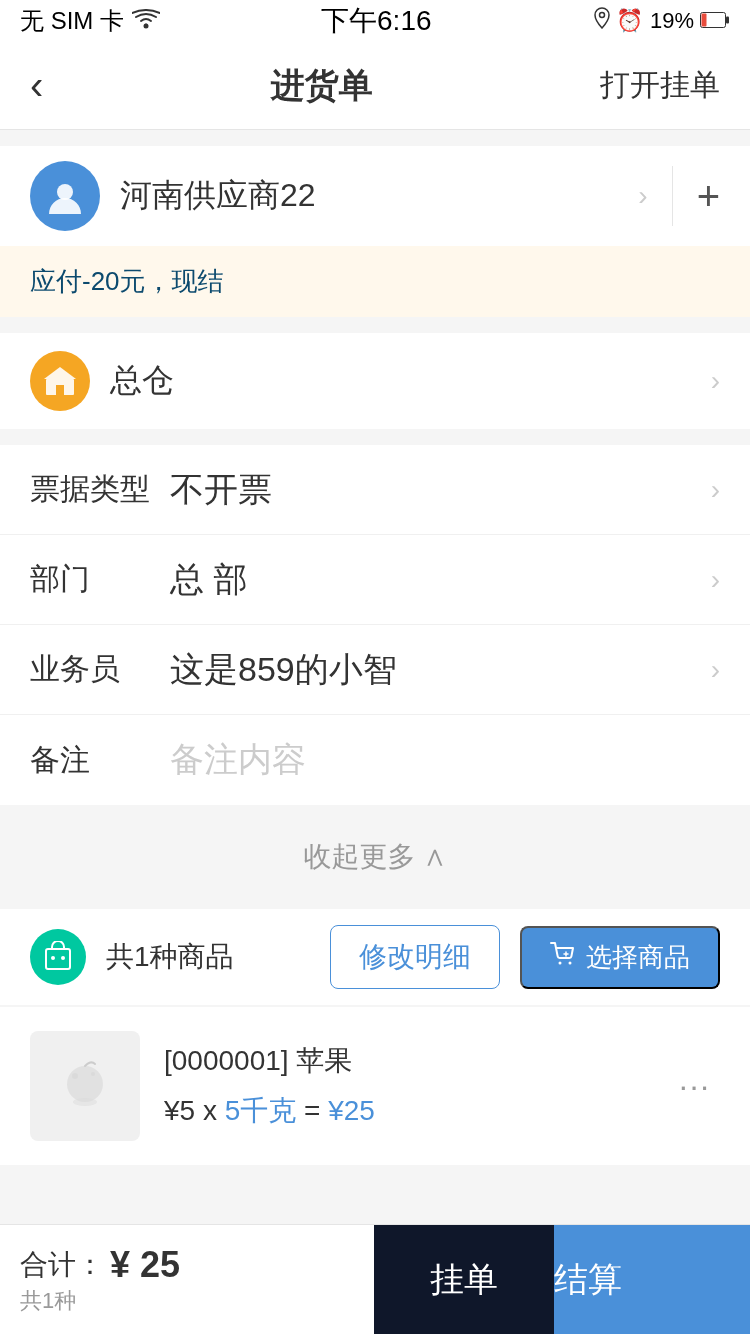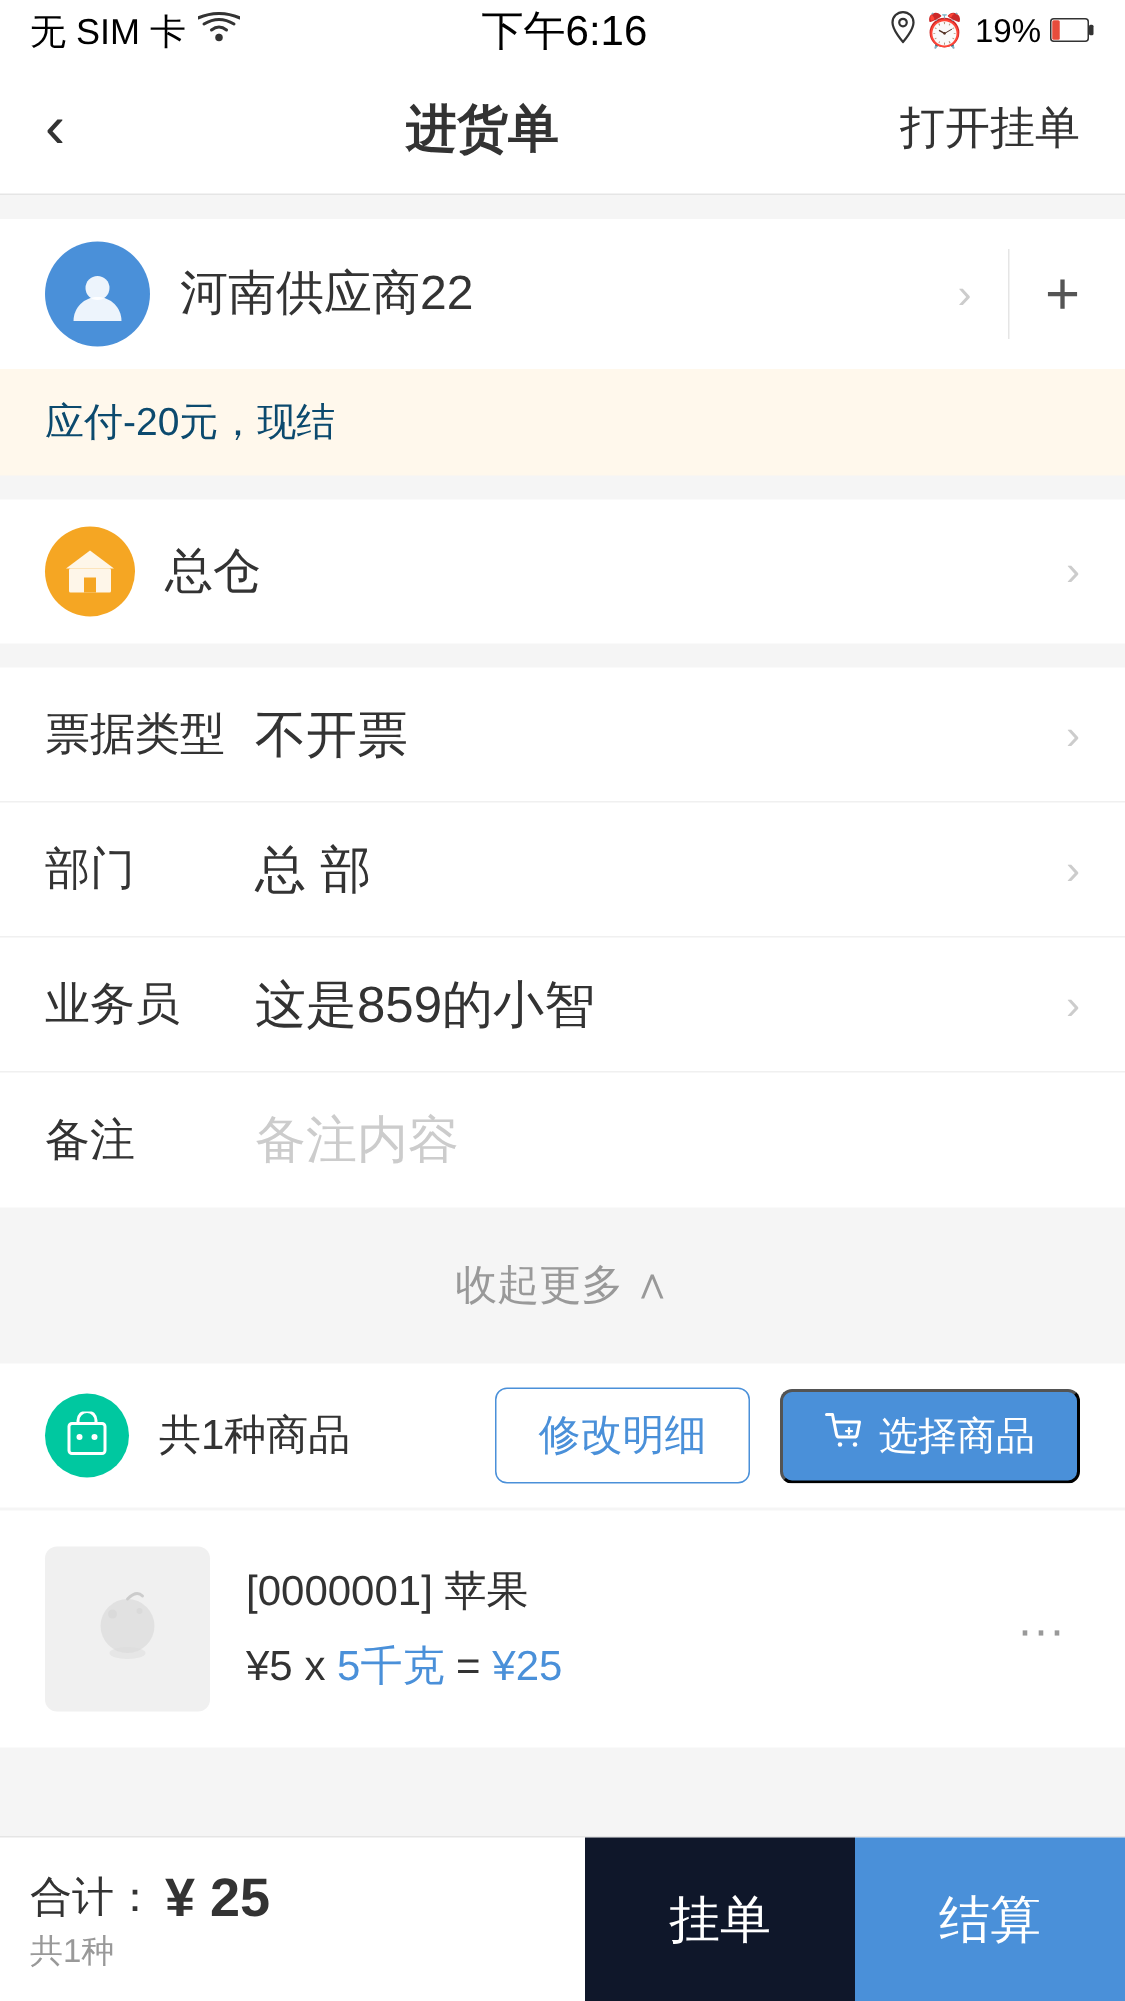--- a/index.html
+++ b/index.html
@@ -212,23 +212,23 @@
     .total-amount { font-size: 36px; font-weight: 600; color: #333; }
     .total-sub { font-size: 22px; color: #999; }
     .btn-hang {
       width: 180px; height: 110px;
       background: #0f172a;
       display: flex; align-items: center; justify-content: center;
       font-size: 34px; color: #fff; font-weight: 500;
       cursor: pointer;
     }
     .btn-settle {
-      width: 180px; height: 110px;
+      width: 196px; height: 110px;
       background: #4a90d9;
-      display: flex; align-items: center; justify-content: center;
+      display: flex; align-items: center; 
       font-size: 34px; color: #fff; font-weight: 500;
       cursor: pointer;
     }
   </style>
 </head>
 <body>
 
 <div class="status-bar">
   <div class="status-left">
     <span>无 SIM 卡</span>

